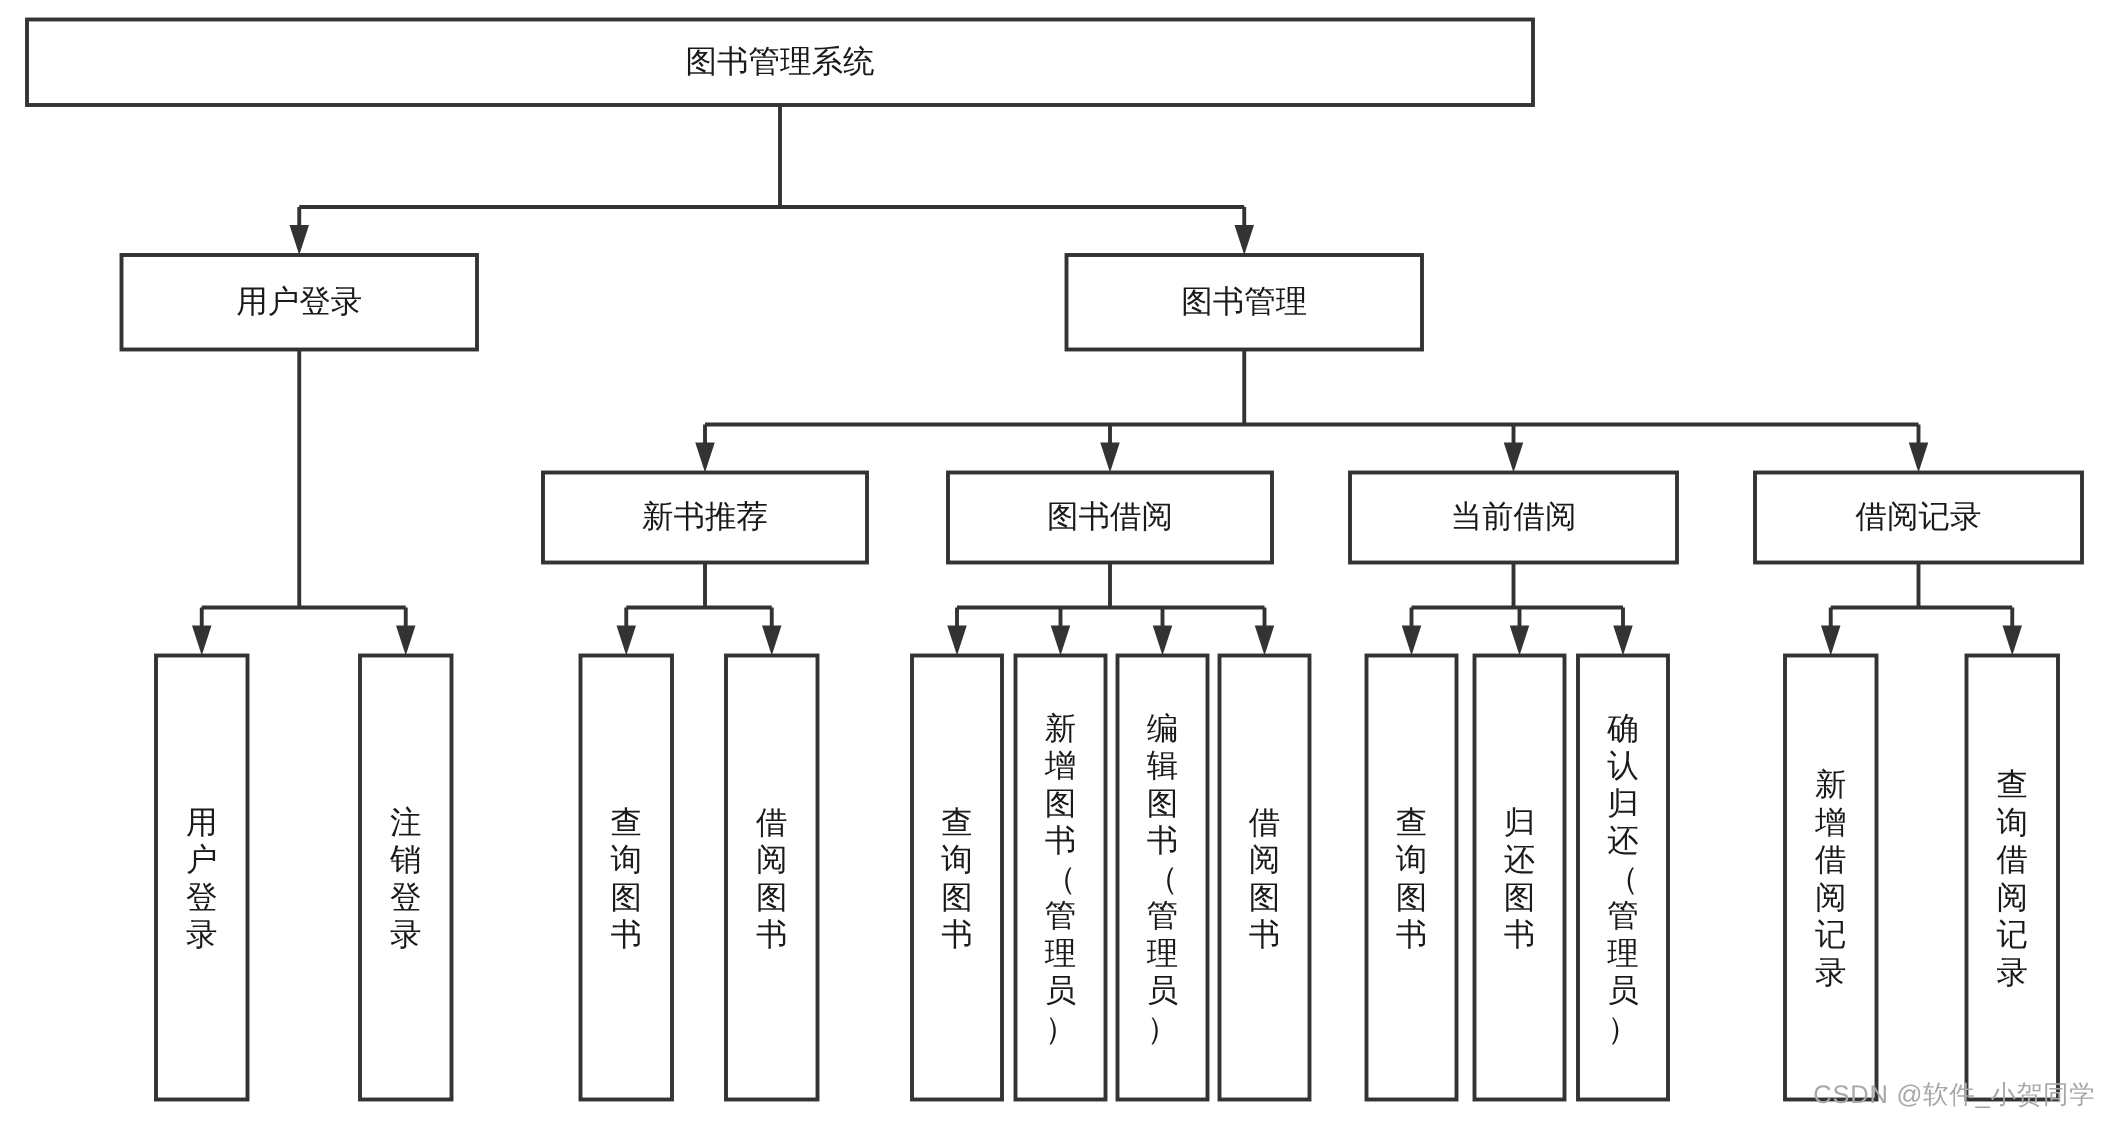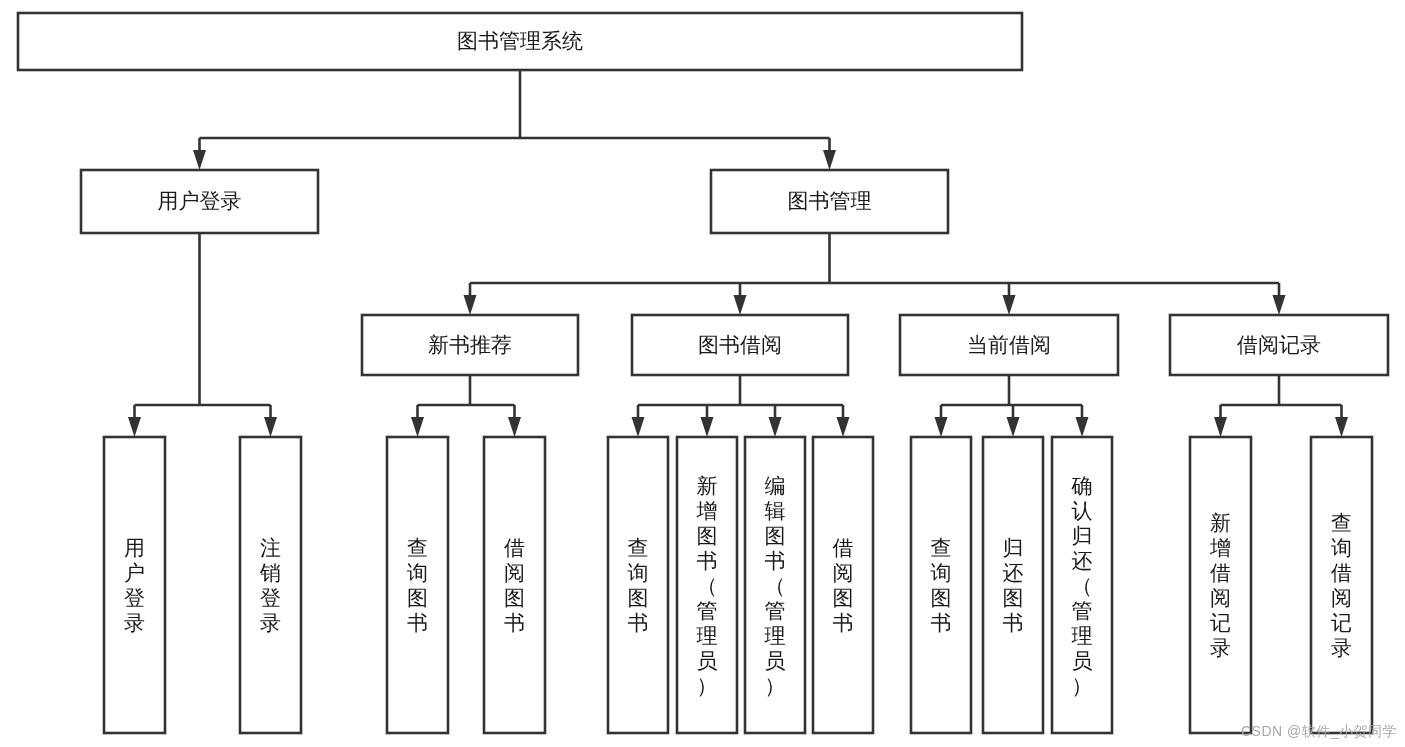--- a/index.html
+++ b/index.html
@@ -51,21 +51,21 @@
     font-family: "Liberation Sans", "DejaVu Sans", sans-serif;
     font-size: 21px;
     fill: #1a1a1a;
     text-anchor: middle;
   }
   .watermark {
     position: absolute;
     right: 8px;
     bottom: 6px;
     font-family: "Liberation Sans", "DejaVu Sans", sans-serif;
-    font-size: 14px;
+    font-size: 17px;
     color: #a8a8a8;
     letter-spacing: 0.5px;
     white-space: nowrap;
     pointer-events: none;
   }
 </style>
 </head>
 <body>
 
 <div id="diagram-root">

